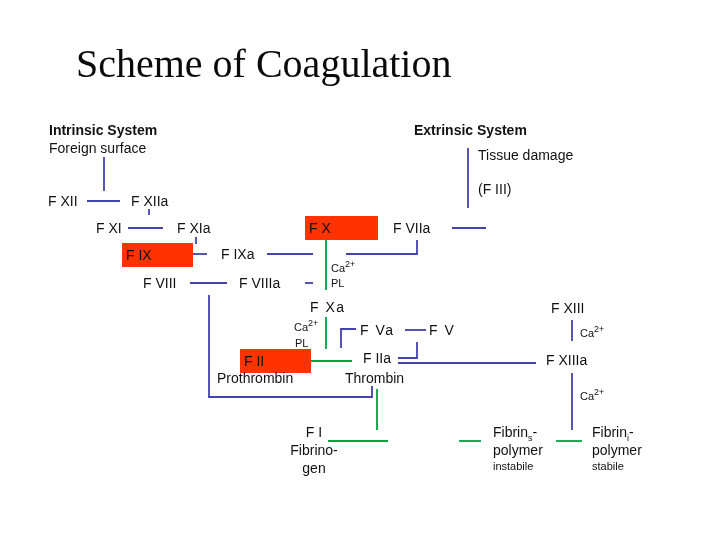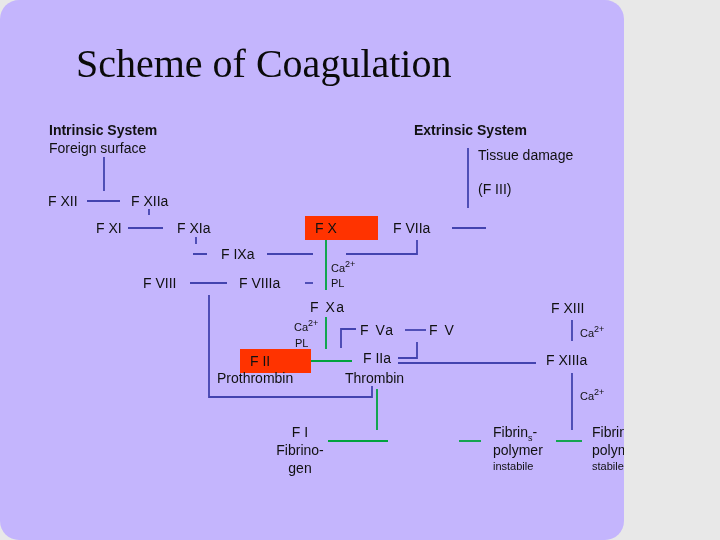--- a/index.html
+++ b/index.html
@@ -1,34 +1,34 @@
 <!DOCTYPE html>
 <html><head>
 <meta charset="utf-8">
 <style>
   html,body{margin:0;padding:0;background:#e8e8e8;}
   .slide{
-    position:relative;width:624px;height:540px;background:#c4b5fd;
+    position:relative;width:720px;height:540px;background:#ffffff;
     font-family:"Liberation Sans","DejaVu Sans",sans-serif;
-    color:#111;overflow:hidden;border-radius:19px;
+    color:#111;overflow:hidden;
   }
   .title{
     position:absolute;left:76px;top:40px;
     font-family:"Liberation Serif","DejaVu Serif",serif;
     font-size:40px;color:#0a0a0a;white-space:nowrap;
   }
   .t{position:absolute;font-size:14px;line-height:17px;white-space:nowrap;}
   .b{font-weight:bold;}
   .small{font-size:11px;line-height:13px;}
   .spaced{letter-spacing:1.5px;}
   .box{
     position:absolute;background:#ff3300;
     display:flex;align-items:center;
   }
-  .box .bt{font-size:14px;padding-left:10px;white-space:nowrap;color:#111;}
+  .box .bt{font-size:14px;padding-left:4px;white-space:nowrap;color:#111;}
   .col{position:absolute;}
   .col div{font-size:14px;line-height:18px;white-space:nowrap;}
   .col .note{font-size:11px;line-height:14px;}
   .center{text-align:center;}
   sup{font-size:9px;vertical-align:super;line-height:0;}
   sub{font-size:9px;vertical-align:sub;line-height:0;}
   svg.arrows{position:absolute;left:0;top:0;}
   svg.arrows path{fill:none;stroke-width:1.8px;}
   .blue{stroke:#4343af;}
   .green{stroke:#00a33e;}
@@ -84,20 +84,23 @@
 
   <div class="t b" style="left:414px;top:122px">Extrinsic System</div>
   <div class="t" style="left:478px;top:147px">Tissue damage</div>
   <div class="t" style="left:478px;top:181px">(F III)</div>
 
   <div class="t" style="left:48px;top:193px">F XII</div>
   <div class="t" style="left:131px;top:193px">F XIIa</div>
   <div class="t" style="left:96px;top:220px">F XI</div>
   <div class="t" style="left:177px;top:220px">F XIa</div>
 
+  <div class="box" style="left:122px;top:243px;width:71px;height:24px">
+    <span class="bt">F IX</span>
+  </div>
   <div class="t" style="left:221px;top:246px">F IXa</div>
 
   <div class="t" style="left:143px;top:275px">F VIII</div>
   <div class="t" style="left:239px;top:275px">F VIIIa</div>
 
   <div class="box" style="left:305px;top:216px;width:73px;height:24px">
     <span class="bt">F X</span>
   </div>
   <div class="t" style="left:393px;top:220px">F VIIa</div>
 
@@ -117,21 +120,21 @@
   <div class="t" style="left:546px;top:352px">F XIIIa</div>
   <div class="t small" style="left:580px;top:390px"><span>Ca</span><sup>2+</sup></div>
 
   <div class="box" style="left:240px;top:349px;width:71px;height:24px">
     <span class="bt">F II</span>
   </div>
   <div class="t" style="left:217px;top:370px">Prothrombin</div>
   <div class="t" style="left:363px;top:350px">F IIa</div>
   <div class="t" style="left:345px;top:370px">Thrombin</div>
 
-  <div class="col center" style="left:260px;top:423px;width:80px">
+  <div class="col center" style="left:274px;top:423px;width:80px">
     <div>F I</div>
     <div>Fibrino-</div>
     <div>gen</div>
   </div>
 
 
   <div class="col" style="left:493px;top:423px">
     <div><span>Fibrin</span><sub>s</sub><span>-</span></div>
     <div>polymer</div>
     <div class="note">instabile</div>

